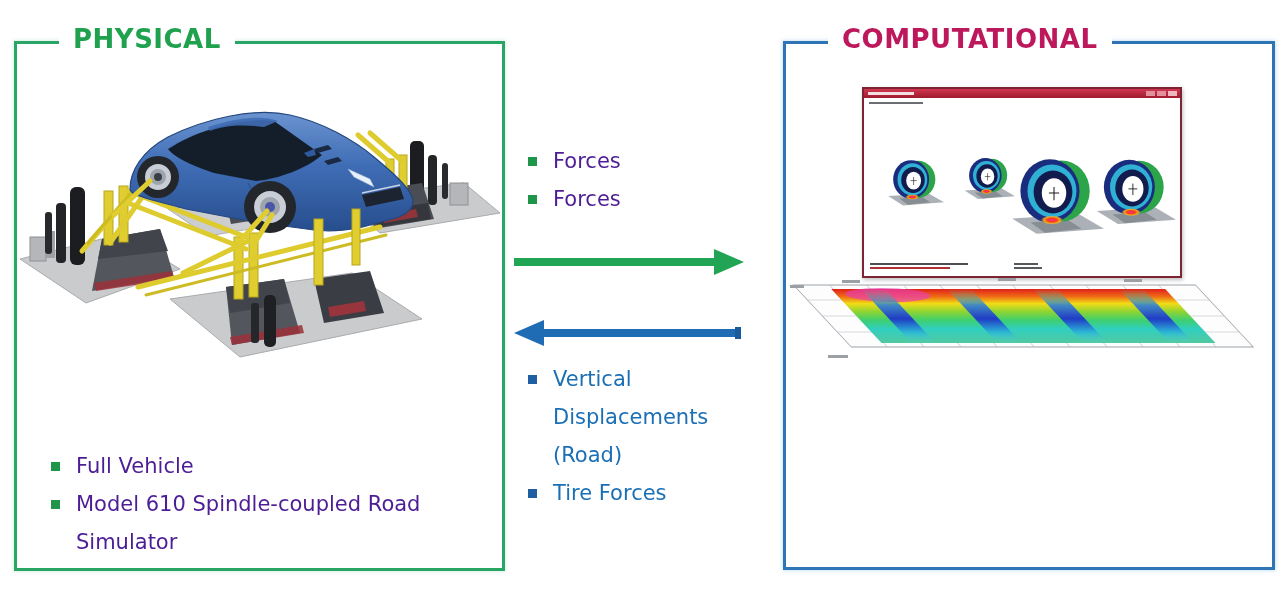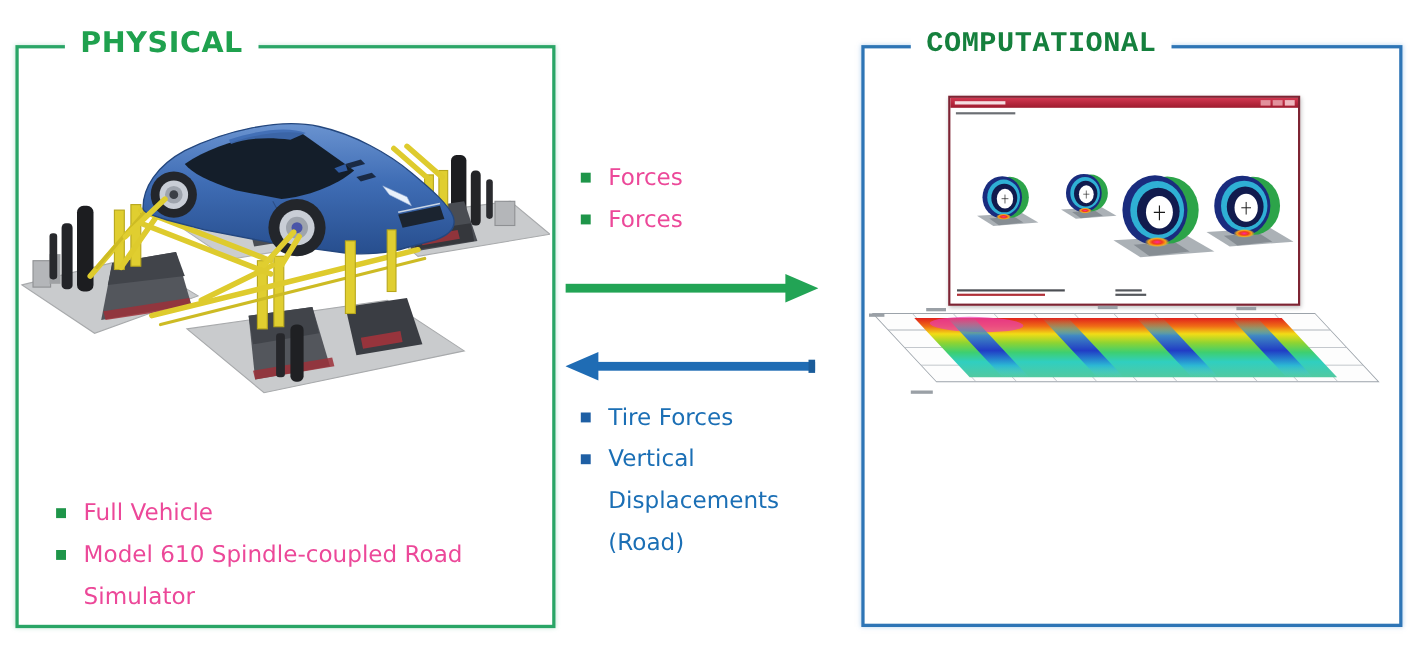--- a/index.html
+++ b/index.html
@@ -6,27 +6,27 @@
   .stage{position:relative;width:1286px;height:591px;background:#fff;overflow:hidden;
          font-family:"DejaVu Sans","Liberation Sans",sans-serif;}
   .panel{position:absolute;background:#fff;}
   .panel.green{left:14px;top:41px;width:485px;height:524px;border:3px solid #29a566;
                box-shadow:0 0 4px rgba(100,190,145,.4);}
   .panel.blue{left:783px;top:41px;width:486px;height:523px;border:3px solid #2e75b6;
               box-shadow:0 0 4px rgba(110,170,225,.5);}
   .panel-title{position:absolute;top:-20px;left:42px;background:#fff;padding:0 14px;
                font-size:26px;font-weight:bold;letter-spacing:.5px;white-space:nowrap;}
   .panel.green .panel-title{color:#1fa14e;}
-  .panel.blue .panel-title{color:#15803d;font-family:Liberation Mono, monospace;}
+  .panel.blue .panel-title{color:#be185d;}
 
   .blist{list-style:none;margin:0;padding:0;position:absolute;}
   .blist li{display:flex;align-items:flex-start;line-height:38px;}
   .blist .sq{width:9px;height:9px;margin:15px 16px 0 0;flex:none;}
   .blist .txt{font-size:21px;}
-  .blist.green-t .txt{color:#ec4899;}
+  .blist.green-t .txt{color:#4c1d95;}
   .blist.green-t .sq{background:#1e9549;}
   .blist.blue-t .txt{color:#1b6fb5;}
   .blist.blue-t .sq{background:#1e5fa4;}
 
   .list-mid-top{left:528px;top:142px;width:220px;}
   .list-mid-bottom{left:528px;top:360px;width:230px;}
   .list-mid-bottom .txt{width:175px;}
   .list-left{left:34px;top:403px;width:450px;}
   .list-left .txt{width:392px;}
   .list-right{left:796px;top:403px;width:450px;}
@@ -212,26 +212,26 @@
       <polygon points="30,2 0,15 30,28" fill="#1f6cb4"></polygon>
       <rect x="29" y="11" width="198" height="8" fill="#1f6cb4"></rect>
       <rect x="221" y="9" width="6" height="12" fill="#1a5c9a"></rect>
     </svg>
   </div>
 
   <ul class="blist blue-t list-mid-bottom">
 
       <li>
         <span class="sq"></span>
-        <span class="txt">Tire Forces</span>
+        <span class="txt">Vertical Displacements (Road)</span>
       </li>
 
       <li>
         <span class="sq"></span>
-        <span class="txt">Vertical Displacements (Road)</span>
+        <span class="txt">Tire Forces</span>
       </li>
     </ul>
 
   <div class="panel blue">
     <div class="panel-title">COMPUTATIONAL</div>
 
     <div class="sim-window">
       <div class="titlebar">
         <div class="tb-text"></div>
         <div class="tb-controls">

